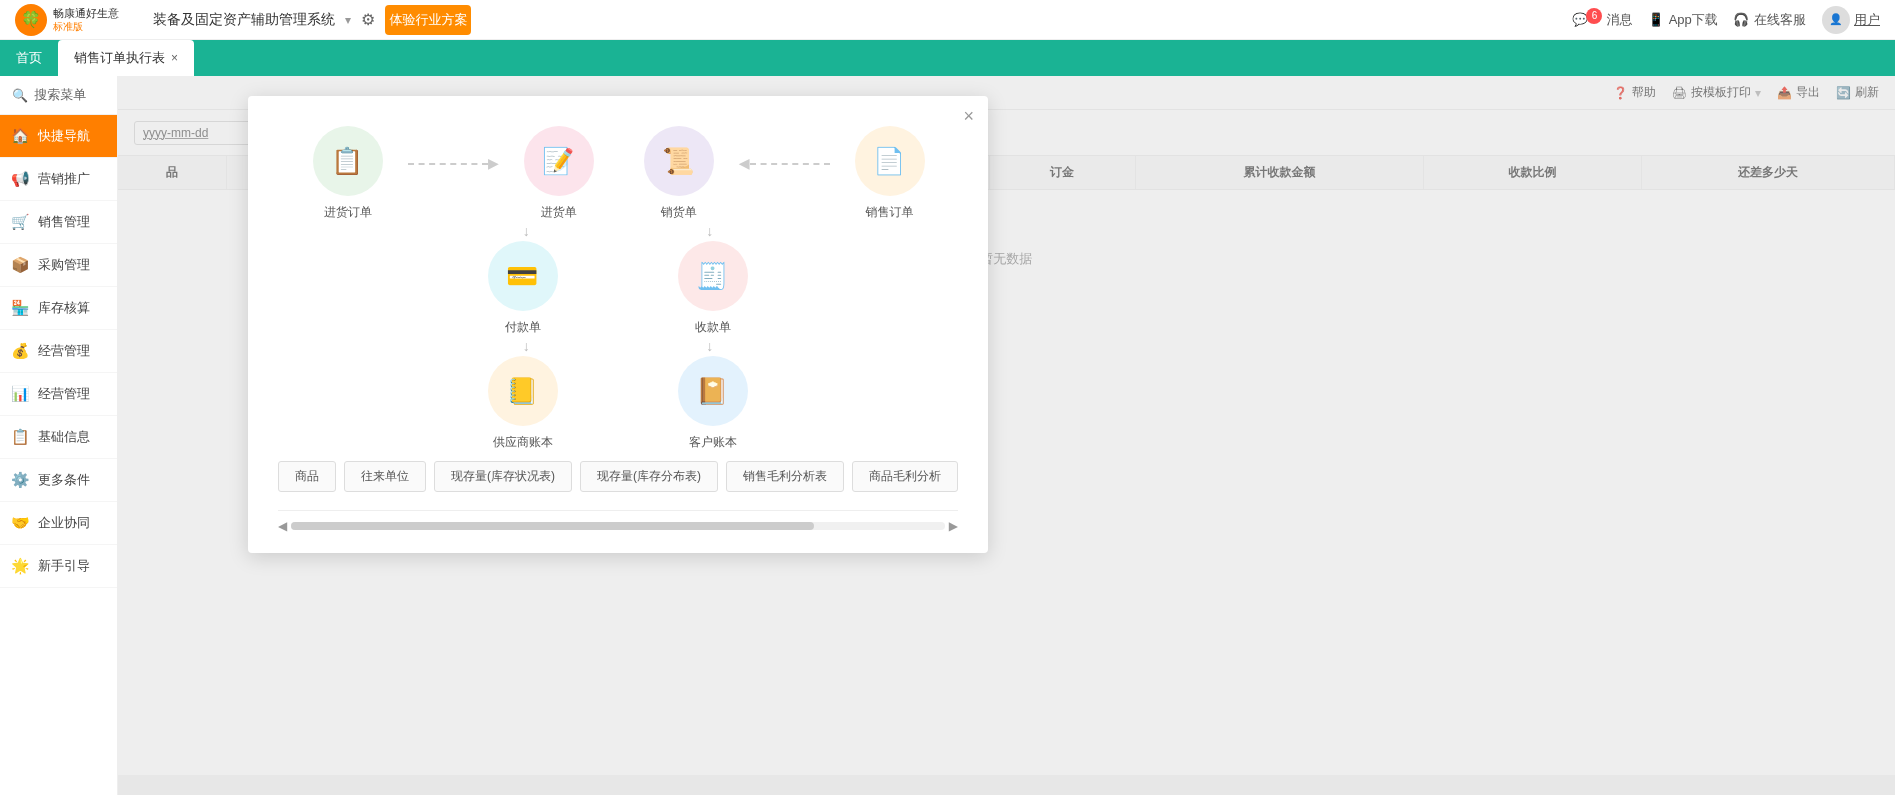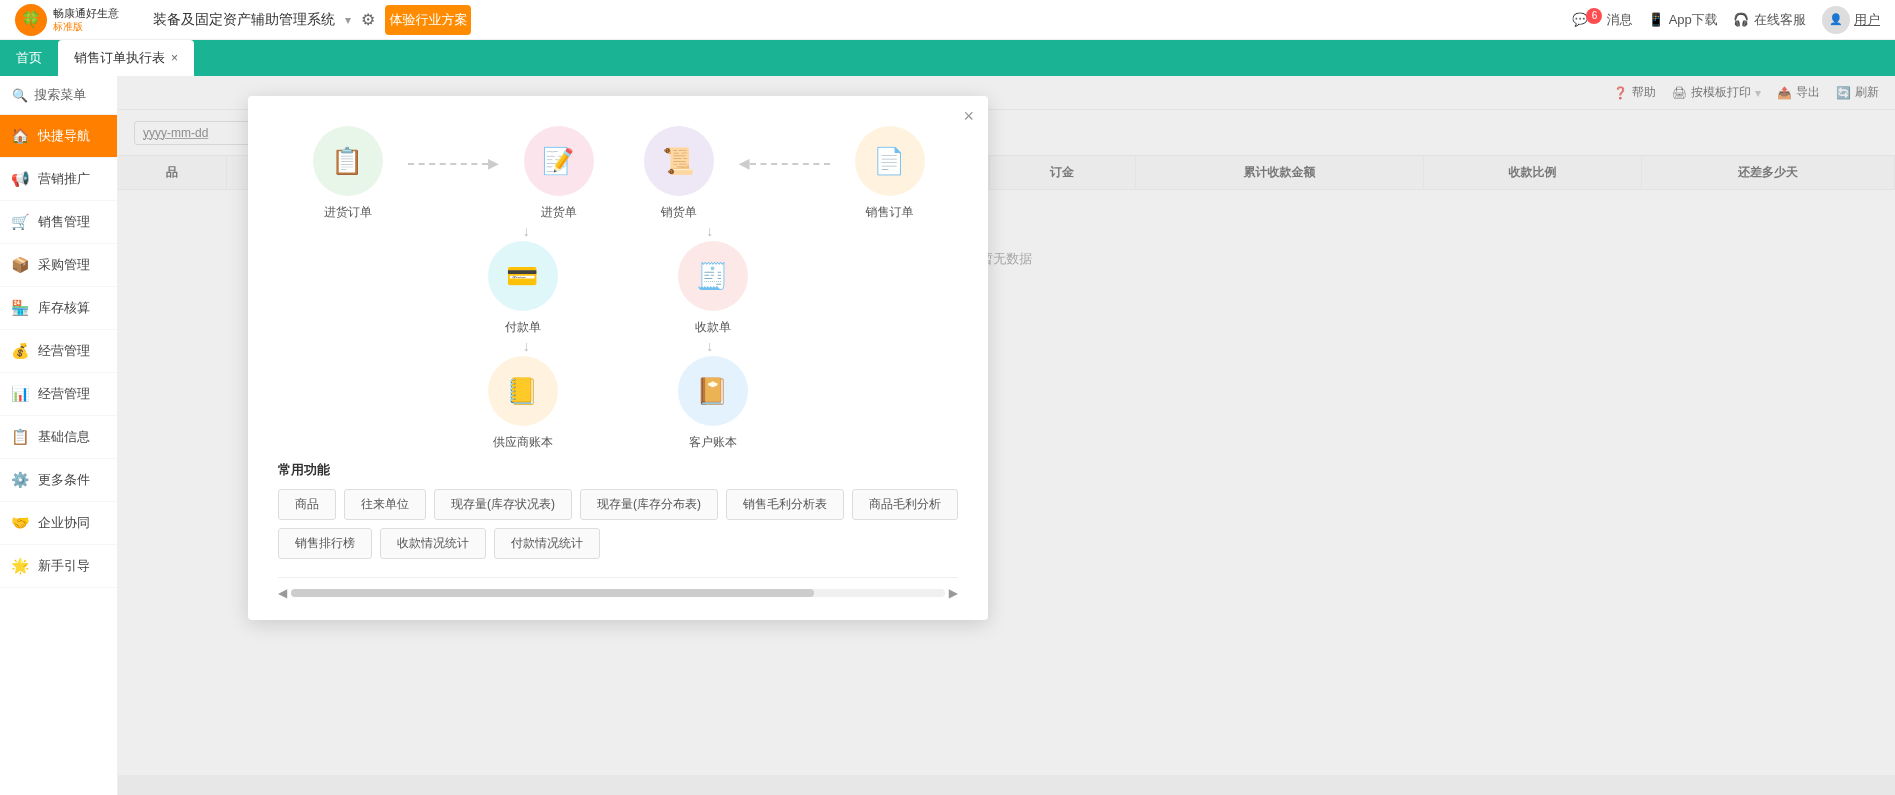--- a/index.html
+++ b/index.html
@@ -653,34 +653,28 @@
             <div class="flow-item">
               <div class="flow-node node-blue" style="font-size:26px;">📔</div>
               <div class="flow-label">客户账本</div>
             </div>
             <div style="width:80px;"></div>
             <div style="width:120px;"></div>
           </div>
         </div>
 
         <div class="common-functions">
-          <div class="common-title">常用功能</div>
           <div class="func-row">
             <button class="func-btn">商品</button>
             <button class="func-btn">往来单位</button>
             <button class="func-btn">现存量(库存状况表)</button>
             <button class="func-btn">现存量(库存分布表)</button>
             <button class="func-btn">销售毛利分析表</button>
             <button class="func-btn">商品毛利分析</button>
           </div>
-          <div class="func-row">
-            <button class="func-btn">销售排行榜</button>
-            <button class="func-btn">收款情况统计</button>
-            <button class="func-btn">付款情况统计</button>
-          </div>
         </div>
 
         <div class="scroll-hint">
           <span class="scroll-arrow">◀</span>
           <div class="scroll-track">
             <div class="scroll-thumb"></div>
           </div>
           <span class="scroll-arrow">▶</span>
         </div>
       </div>

